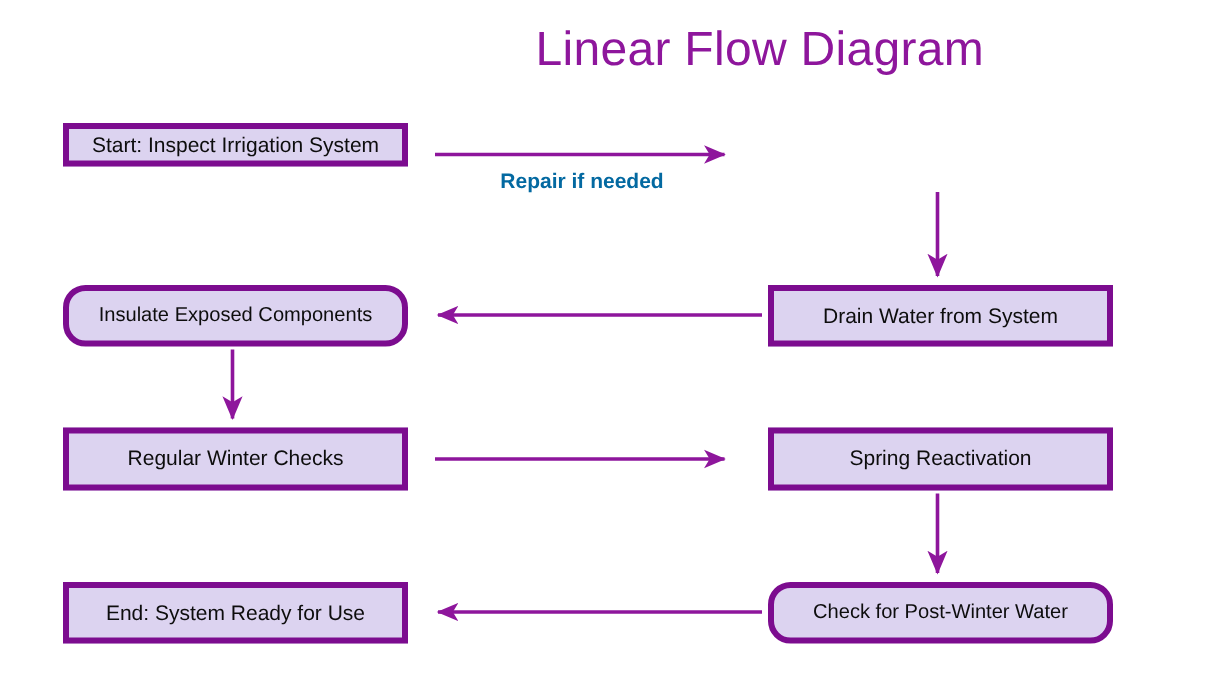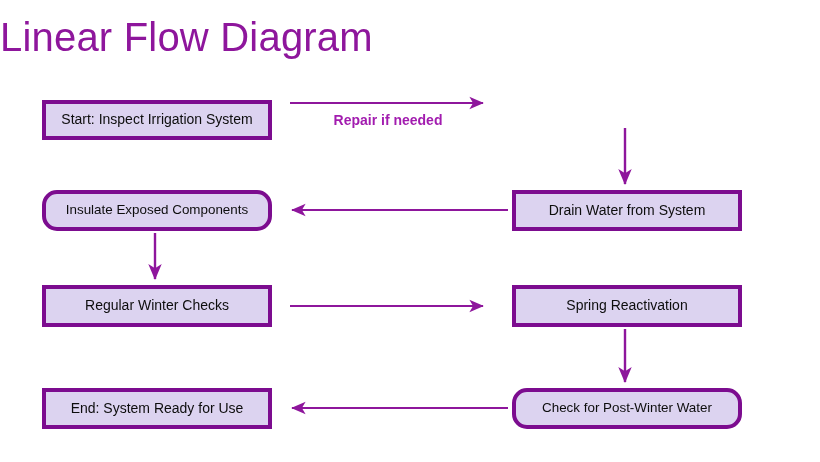--- a/index.html
+++ b/index.html
@@ -19,22 +19,22 @@
     width: 820px;
     height: 462px;
     background: #FFFFFF;
   }
   
   #diagram-title {
     position: absolute;
     left: 0;
     top: 14px;
     width: 656px;
-    text-align: left;
-    font-size: 40px;
+    text-align: right;
+    font-size: 32px;
     font-weight: 400;
     letter-spacing: 0.2px;
     color: #8E169C;
     line-height: 1.15;
     white-space: nowrap;
   }
   
   .node {
     position: absolute;
     box-sizing: border-box;
@@ -51,40 +51,40 @@
     white-space: nowrap;
     padding: 0 4px;
   }
   .node.tight {
     padding: 0 1px;
     font-size: 13.4px;
     border-radius: 15px;
   }
   .col-left  { left: 42px;  width: 230px; }
   .col-right { left: 512px; width: 230px; }
-  .row1 { top: 100px;  height: 40px; }
+  .row1 { top: 82px;  height: 29px; }
   .row2 { top: 190px; height: 41px; }
   .row3 { top: 285px; height: 42px; }
   .row4 { top: 388px; height: 41px; }
 
   
   #arrow-layer {
     position: absolute;
     left: 0;
     top: 0;
     width: 820px;
     height: 462px;
     pointer-events: none;
   }
   
   .edge-label {
     position: absolute;
     font-size: 14px;
     font-weight: bold;
-    color: #a21caf;
+    color: #0369a1;
     white-space: nowrap;
     text-align: center;
   }
   #edge-label-repair {
     left: 288px;
     top: 112px;
     width: 200px;
   }
 </style>
 </head>

